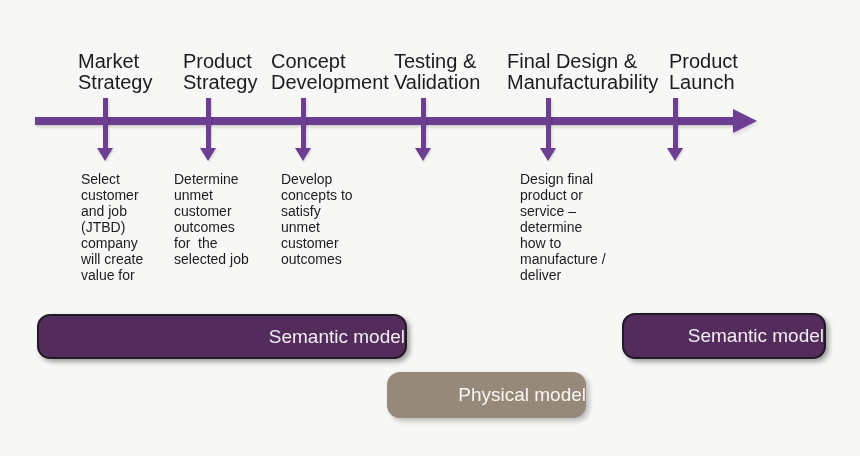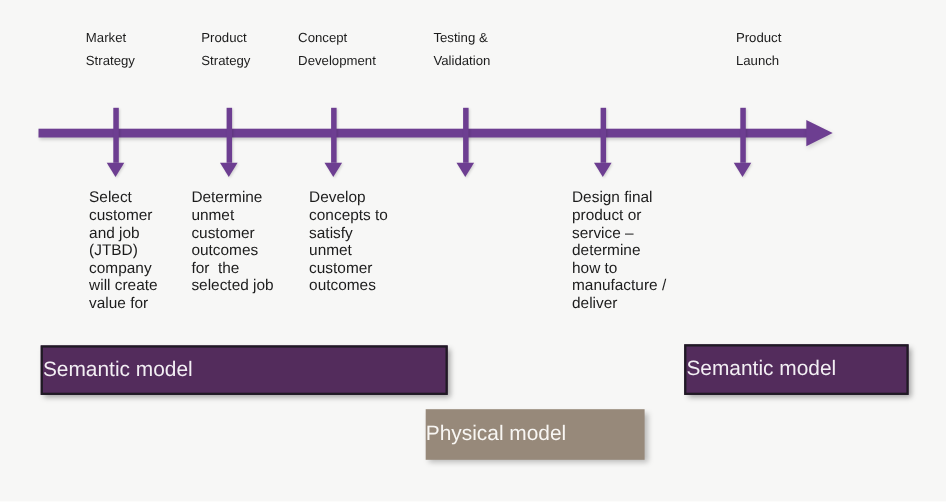--- a/index.html
+++ b/index.html
@@ -13,22 +13,22 @@
     height: 456px;
     background: #f7f7f6;
     font-family: "Liberation Sans", sans-serif;
     color: #1c1c1c;
     overflow: hidden;
   }
 
   
   .stage-title {
     position: absolute;
-    top: 24px;
-    font-size: 12px;
+    top: 51px;
+    font-size: 20px;
     line-height: 21px;
     white-space: pre-wrap;
     color: #1c1c1c;
   }
   .t1 { left: 78px; }
   .t2 { left: 183px; }
   .t3 { left: 271px; }
   .t4 { left: 394px; }
   .t5 { left: 507px; }
   .t6 { left: 669px; }
@@ -100,24 +100,25 @@
   .d3 { left: 281px; width: 100px; }
   .d4 { left: 392px; width: 95px;  }
   .d5 { left: 520px; width: 110px; }
   .d6 { left: 643px; width: 150px; }
 
   
   .model-box {
     position: absolute;
     display: flex;
     align-items: center;
-    justify-content: flex-start;
+    justify-content: flex-end;
     box-sizing: border-box;
     font-size: 19px;
     color: #f2eef3;
+    border-radius: 13px;
   }
   .model-box.semantic {
     background: #532c5c;
     border: 2px solid #1f1a23;
     box-shadow: 3px 3px 5px rgba(0,0,0,0.35);
   }
   .model-box.physical {
     background: #97897a;
     border: none;
     box-shadow: 3px 3px 5px rgba(0,0,0,0.25);
@@ -133,20 +134,22 @@
 <div class="canvas">
 
   <div class="stage-title t1">Market
 Strategy</div>
   <div class="stage-title t2">Product
 Strategy</div>
   <div class="stage-title t3">Concept
 Development</div>
   <div class="stage-title t4">Testing &amp;
 Validation</div>
+  <div class="stage-title t5">Final Design &amp;
+Manufacturability</div>
   <div class="stage-title t6">Product
 Launch</div>
 
   <div class="timeline-bar"></div>
   <div class="timeline-head"></div>
 
   <div class="varrow a1">
       <span class="shaft"></span>
       <span class="head"></span>
     </div>

